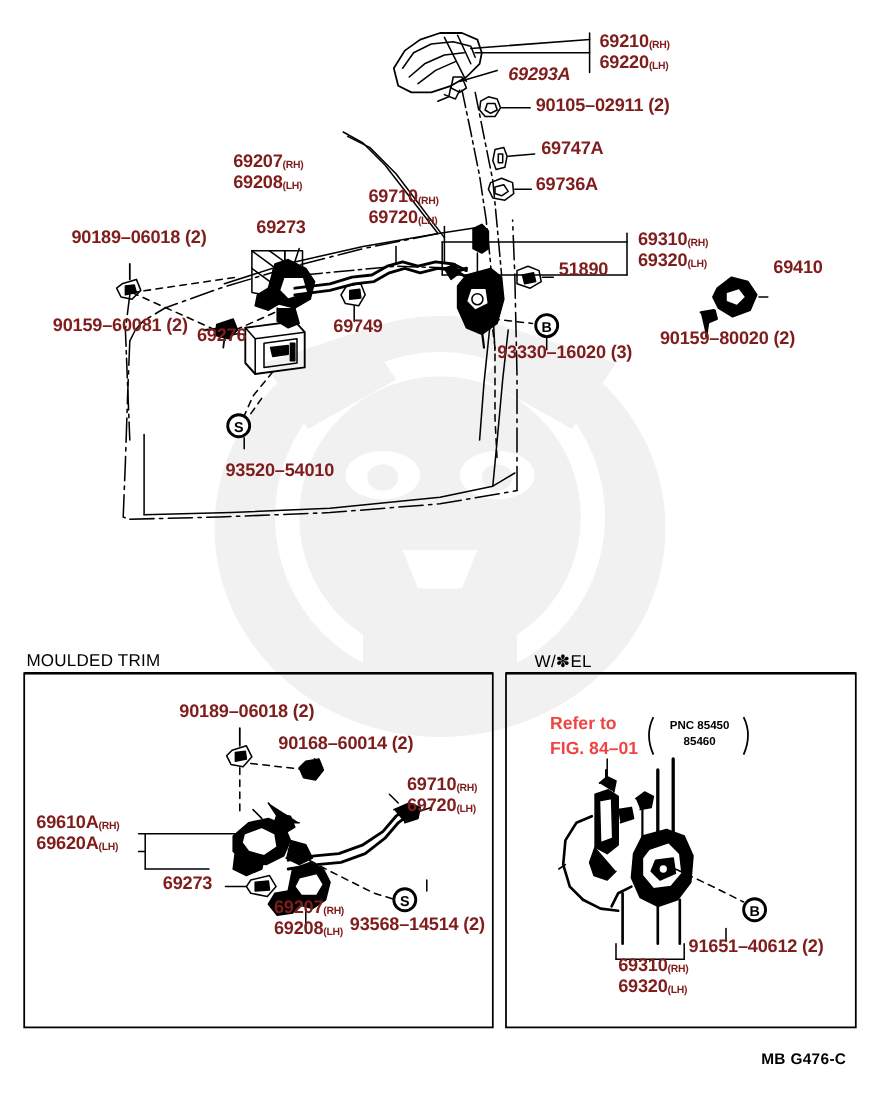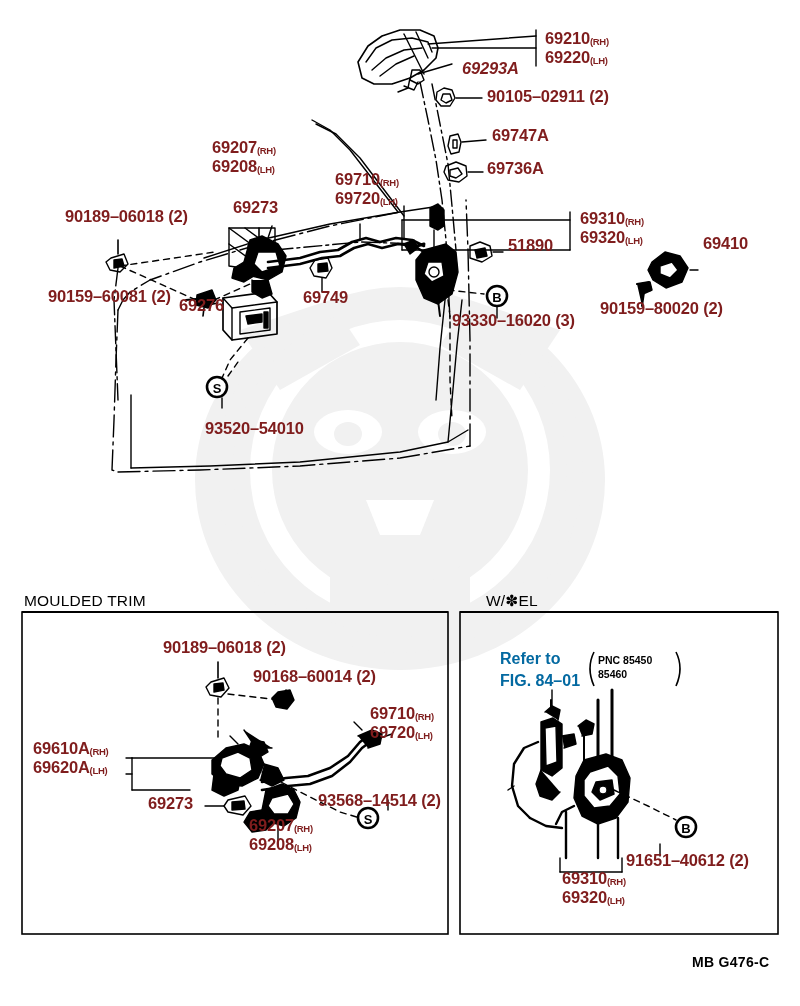--- a/index.html
+++ b/index.html
@@ -58,32 +58,32 @@
     font-weight: bold;
     font-size: 14px;
     color: #000;
     letter-spacing: 0.3px;
     white-space: nowrap;
   }
   .refer {
     position: absolute;
     font-weight: bold;
     font-size: 16px;
-    color: #0369a1;
+    color: #ef4444;
     line-height: 1.35;
     white-space: nowrap;
   }
   .pnc {
     position: absolute;
     font-weight: bold;
     font-size: 10.5px;
     color: #000;
     line-height: 1.3;
     white-space: nowrap;
-    text-align: left;
+    text-align: center;
   }
   .wm {
     position: absolute;
     left: 0; top: 0;
     width: 800px; height: 1006px;
     pointer-events: none;
     opacity: 1;
   }
 </style>
 </head>
@@ -351,21 +351,21 @@
     </g>
   </svg>
 
   <div class="lbl lbl-main" style="left:163px; top:639px;"><span>90189–06018 (2)</span></div>
   <div class="lbl lbl-main" style="left:233px; top:668px;margin-left:20px;"><span>90168–60014 (2)</span></div>
   <div class="lbl lbl-main" style="left:370px; top:705px;"><span>69710</span><span class="sfx">(RH)</span></div>
   <div class="lbl lbl-main" style="left:370px; top:724px;"><span>69720</span><span class="sfx">(LH)</span></div>
   <div class="lbl lbl-main" style="left:33px; top:740px;text-align:right;"><span>69610A</span><span class="sfx">(RH)</span></div>
   <div class="lbl lbl-main" style="left:33px; top:759px;"><span>69620A</span><span class="sfx">(LH)</span></div>
   <div class="lbl lbl-main" style="left:148px; top:795px;"><span>69273</span></div>
-  <div class="lbl lbl-main" style="left:318px; top:792px;text-align:center;"><span>93568–14514 (2)</span></div>
+  <div class="lbl lbl-main" style="left:318px; top:832px;text-align:center;"><span>93568–14514 (2)</span></div>
   <div class="lbl lbl-main" style="left:249px; top:817px;"><span>69207</span><span class="sfx">(RH)</span></div>
   <div class="lbl lbl-main" style="left:249px; top:836px;"><span>69208</span><span class="sfx">(LH)</span></div>
 
   <svg class="layer" viewBox="0 0 800 1006">
     <g stroke="#000" fill="none" stroke-width="1.4" stroke-linecap="round" stroke-linejoin="round">
 
       <path d="M541 722 L553 718 L562 724 L562 768 L552 776 L541 770 Z" fill="#000"></path>
       <path d="M545 728 L556 726 L557 762 L546 766 Z" fill="#fff"></path>
       <path d="M545 712 L552 706 L560 710 L558 720" fill="#000"></path>
       <path d="M551 700 L551 714" stroke-width="2"></path>

